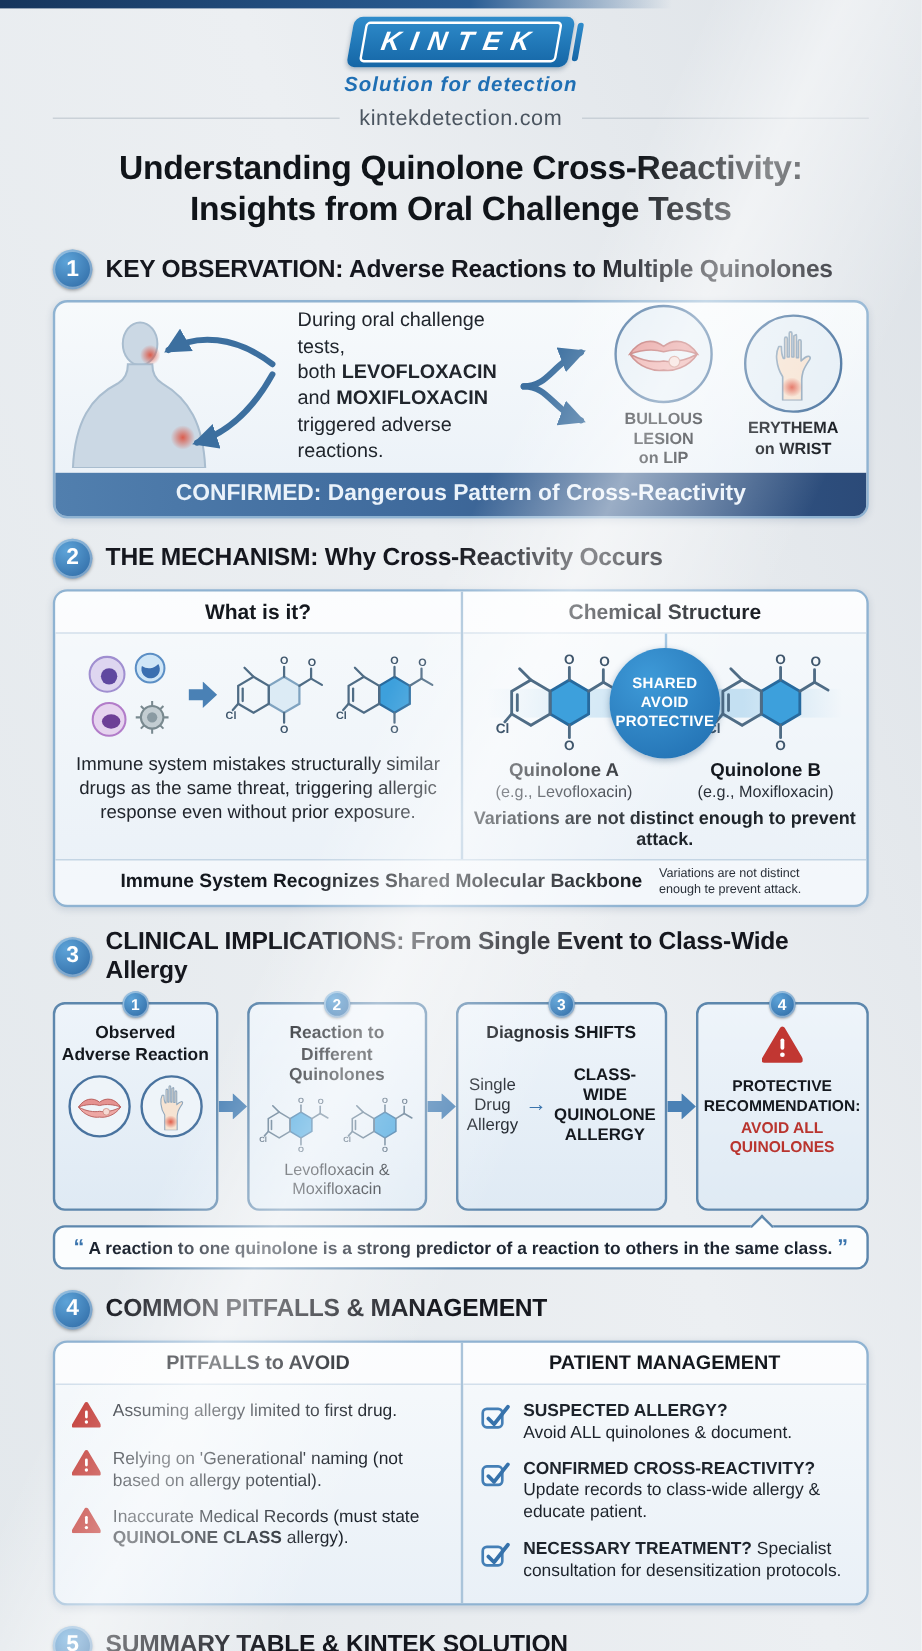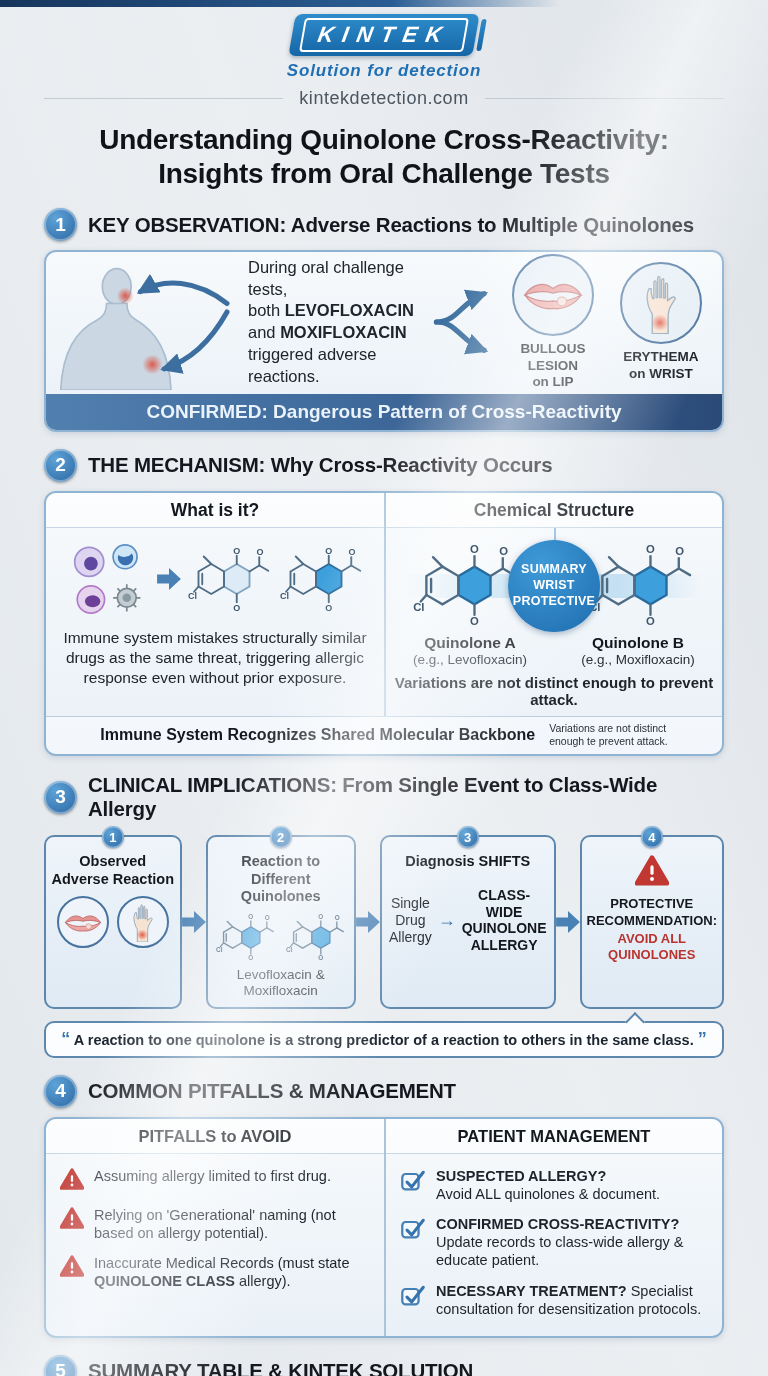--- a/index.html
+++ b/index.html
@@ -319,22 +319,22 @@
       </div>
       <div class="p2-col right">
         <h3>Chemical Structure</h3>
         <div class="chem-viz">
           <div class="beam"></div>
           <div class="vline" style="top:0;height:12px;"></div>
           <svg class="mol" width="108" height="83">
               <use href="#mol-blue" width="108" height="83"></use>
             </svg>
           <div class="core-circle">
-            <span>SUMMARY</span>
-            <span>WRIST</span>
+            <span>SHARED</span>
+            <span>AVOID</span>
             <span>PROTECTIVE</span>
           </div>
           <svg class="mol" width="108" height="83">
               <use href="#mol-blue" width="108" height="83"></use>
             </svg>
         </div>
         <div class="chem-labels">
           <div>
             <div class="chem-name">Quinolone A</div>
             <div class="chem-sub">(e.g., Levofloxacin)</div>

